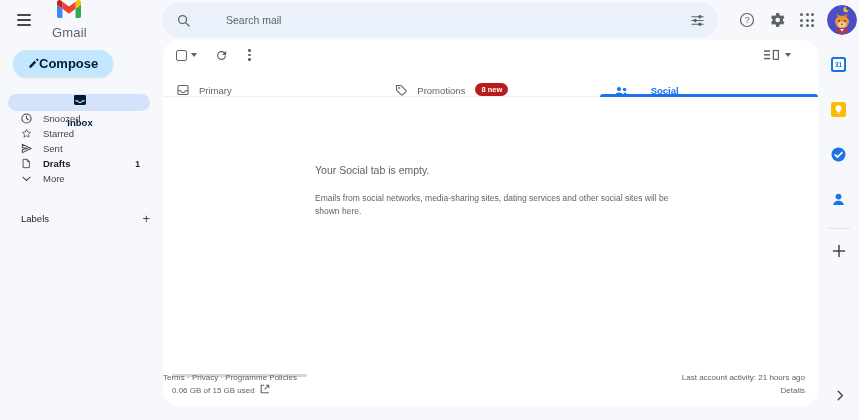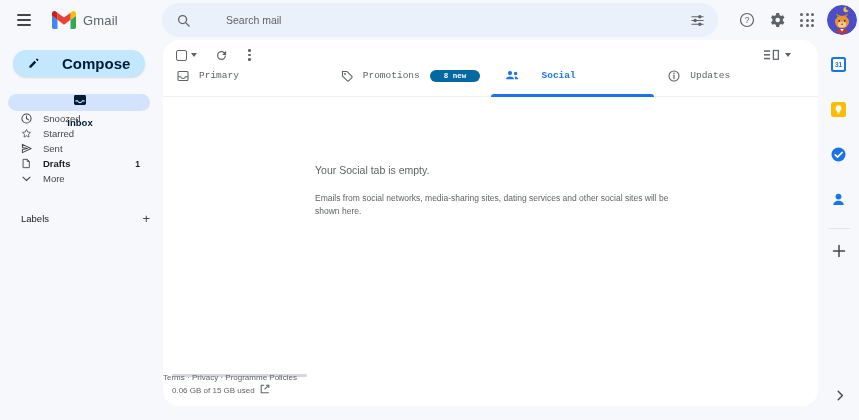--- a/index.html
+++ b/index.html
@@ -4,36 +4,36 @@
 <style>
   * { margin:0; padding:0; box-sizing:border-box; }
   html,body { width:859px; height:420px; overflow:hidden; }
   body { font-family:"Liberation Sans", sans-serif; background:#f6f8fc; position:relative; color:#444746; }
   .app { position:absolute; inset:0; }
 
   
   .topbar { position:absolute; top:0; left:0; width:859px; height:40px; display:flex; align-items:center; }
   .burger { position:absolute; left:11px; top:7px; width:26px; height:26px; border:none; background:transparent; display:flex; flex-direction:column; justify-content:center; gap:3px; align-items:center; cursor:pointer; }
   .burger i { display:block; width:14px; height:1.7px; background:#444746; border-radius:1px; }
-  .logo { position:absolute; left:52px; top:0; height:40px; display:flex; align-items:center; gap:7px; }
+  .logo { position:absolute; left:52px; top:0; height:40px; display:flex; align-items:center; gap:7px;flex-direction:column; }
   .logo-text { font-size:13px; color:#5f6368; letter-spacing:.2px; }
   .searchbar { position:absolute; left:162px; top:3px; width:556px; height:34px; background:#eaf1fb; border-radius:17px; display:flex; align-items:center; padding:0 8px; }
   .icon-btn { border:none; background:transparent; display:flex; align-items:center; justify-content:center; cursor:pointer; border-radius:50%; }
   .searchbar .icon-btn { width:26px; height:26px; }
   .search-input { flex:1; border:none; background:transparent; outline:none; font-size:10.5px; color:#202124; padding:0 6px; font-family:"Liberation Sans", sans-serif;margin-left:24px; }
   .search-input::placeholder { color:#5f6368; }
   .topbar-right { position:absolute; right:2px; top:0; height:40px; display:flex; align-items:center; gap:10px; }
   .topbar-right .icon-btn { width:20px; height:20px; }
   .grid9 { display:grid; grid-template-columns:repeat(3,3px); gap:2.5px; }
   .grid9 i { width:3px; height:3px; border-radius:50%; background:#5f6368; }
   .avatar { width:30px; height:30px; border-radius:50%; overflow:hidden; border:none; background:transparent; padding:0; cursor:pointer; }
 
   
   .sidebar { position:absolute; top:40px; left:0; width:163px; bottom:0; }
-  .compose { margin:10px 0 0 13px; height:27px; display:flex; align-items:center; gap:23px; padding:0 15px; background:#c2e7ff; border:none; border-radius:14px; font-size:15px; font-weight:bold; color:#001d35; cursor:pointer; font-family:"Liberation Sans", sans-serif; box-shadow:0 1px 2px rgba(0,0,0,.12); }
+  .compose { margin:10px 0 0 13px; height:27px; display:flex; align-items:center; gap:0; padding:0 15px; background:#c2e7ff; border:none; border-radius:14px; font-size:13px; font-weight:bold; color:#001d35; cursor:pointer; font-family:"Liberation Sans", sans-serif; box-shadow:0 1px 2px rgba(0,0,0,.12); }
   .nav { margin-top:17px; }
   .nav-item { height:15px; margin-left:8px; width:142px; display:flex; align-items:center; gap:11px; padding:0 10px 0 12px; border-radius:9px; font-size:9.5px; color:#444746; cursor:pointer; }
   .nav-item .nicon { width:12px; display:flex; justify-content:center; }
   .nav-item.active { height:17px; background:#d3e3fd; color:#001d35; font-weight:bold;flex-direction:column; }
   .nav-item.bold { font-weight:bold; color:#202124; }
   .nav-count { margin-left:auto; font-size:8.5px; }
   .labels-row { margin:26px 13px 12px 21px; display:flex; align-items:center; justify-content:space-between; font-size:9.5px; color:#202124; }
   .plus-btn { border:none; background:transparent; font-size:13px; color:#444746; cursor:pointer; line-height:1; padding:0; }
 
   
@@ -41,24 +41,24 @@
   .toolbar { height:30px; display:flex; align-items:center; padding:0 13px; }
   .checkbox { width:11px; height:11px; border:1.4px solid #5f6368; border-radius:2px; background:#fff; cursor:pointer; }
   .caret { width:0; height:0; border-left:3.5px solid transparent; border-right:3.5px solid transparent; border-top:4.5px solid #5f6368; }
   .tb-group { display:flex; align-items:center; gap:4px; cursor:pointer; }
   .tb-sp { width:18px; }
   .dots3 { display:flex; flex-direction:column; gap:2px; padding:2px; cursor:pointer; }
   .dots3 i { width:2.6px; height:2.6px; border-radius:50%; background:#5f6368; }
   .toolbar-right { margin-left:auto; margin-right:14px; display:flex; align-items:center; gap:6px; cursor:pointer; }
 
   .tabs { display:flex; height:27px; border-bottom:1px solid rgba(0,0,0,.06); }
-  .tab { flex:1; position:relative; display:flex; align-items:flex-start; gap:10px; padding-left:14px; font-size:9.5px; color:#5f6368; cursor:pointer;font-family:Liberation Mono, monospace; }
+  .tab { flex:1; position:relative; display:flex; align-items:flex-end; gap:10px; padding-left:14px; font-size:9.5px; color:#5f6368; cursor:pointer; }
   .tab.active { color:#1a73e8; font-weight:bold;gap:23px; }
   .tab.active::after { content:""; position:absolute; left:0; right:0; bottom:-1px; height:3px; background:#1a73e8; border-radius:3px 3px 0 0; }
-  .badge { background:#0369a1; color:#fff; font-size:7.5px; font-weight:bold; padding:2px 14px; border-radius:7px; }
+  .badge { background:#b91c1c; color:#fff; font-size:7.5px; font-weight:bold; padding:2px 6px; border-radius:7px; }
 
   .empty { position:absolute; left:152px; top:124px; width:380px; }
   .empty-title { font-size:10.5px; color:#5f6368; margin-bottom:16px; }
   .empty-desc { font-size:8.5px; line-height:13px; color:#5f6368; max-width:360px; margin-bottom:12px; }
   .empty-settings { font-size:8.5px; color:#5f6368; }
   .link { color:#1a73e8; text-decoration:none; cursor:pointer; }
 
   .storage { position:absolute; left:9px; bottom:10px; }
   .storage-bar { width:135px; height:3px; background:#d5d7da; border-radius:2px; margin-bottom:7px; }
   .storage-line { display:flex; align-items:center; gap:5px; font-size:8px; color:#5f6368; }
@@ -276,28 +276,20 @@
       </div>
       <div class="tab active">
         <svg width="14" height="10" viewBox="0 0 14 10">
             <circle cx="5" cy="3.1" r="2.1" fill="#1a73e8"></circle>
             <path d="M1 9.3c0-1.9 1.8-2.9 4-2.9s4 1 4 2.9z" fill="#1a73e8"></path>
             <circle cx="10.6" cy="3.5" r="1.7" fill="#1a73e8"></circle>
             <path d="M9.9 6.6c1.9.2 3.3 1.1 3.3 2.7H9.9z" fill="#1a73e8"></path>
           </svg>
         <span>Social</span>
       </div>
-      <div class="tab">
-        <svg width="12" height="12" viewBox="0 0 12 12">
-            <circle cx="6" cy="6" r="5" fill="none" stroke="#5f6368" stroke-width="1.1"></circle>
-            <line x1="6" y1="5.2" x2="6" y2="8.6" stroke="#5f6368" stroke-width="1.2" stroke-linecap="round"></line>
-            <circle cx="6" cy="3.3" r=".8" fill="#5f6368"></circle>
-          </svg>
-        <span>Updates</span>
-      </div>
     </div>
 
     <div class="empty">
       <div class="empty-title">Your Social tab is empty.</div>
       <div class="empty-desc">Emails from social networks, media-sharing sites, dating services and other social sites will be shown here.</div>
     </div>
 
     <div class="storage">
       <div class="storage-bar"></div>
       <div class="storage-line">
@@ -313,20 +305,24 @@
     </div>
 
     <div class="footer-links">
       <a>Terms</a>
       <span>·</span>
       <a>Privacy</a>
       <span>·</span>
       <a>Programme Policies</a>
     </div>
 
+    <div class="activity">
+      <div>Last account activity: 21 hours ago</div>
+      <a class="details" style="color:#5f6368;">Details</a>
+    </div>
   </main>
 
   <aside class="rightpanel">
     <button class="rp-btn" title="Calendar">
       <svg width="15" height="15" viewBox="0 0 15 15">
           <rect width="15" height="15" rx="2.5" fill="#1a73e8"></rect>
           <rect x="2" y="2" width="11" height="11" rx="1" fill="#fff"></rect>
           <text x="7.5" y="10.4" text-anchor="middle" font-size="6.5" font-weight="bold" fill="#1a73e8" font-family="Liberation Sans, sans-serif">31</text>
         </svg>
     </button>

